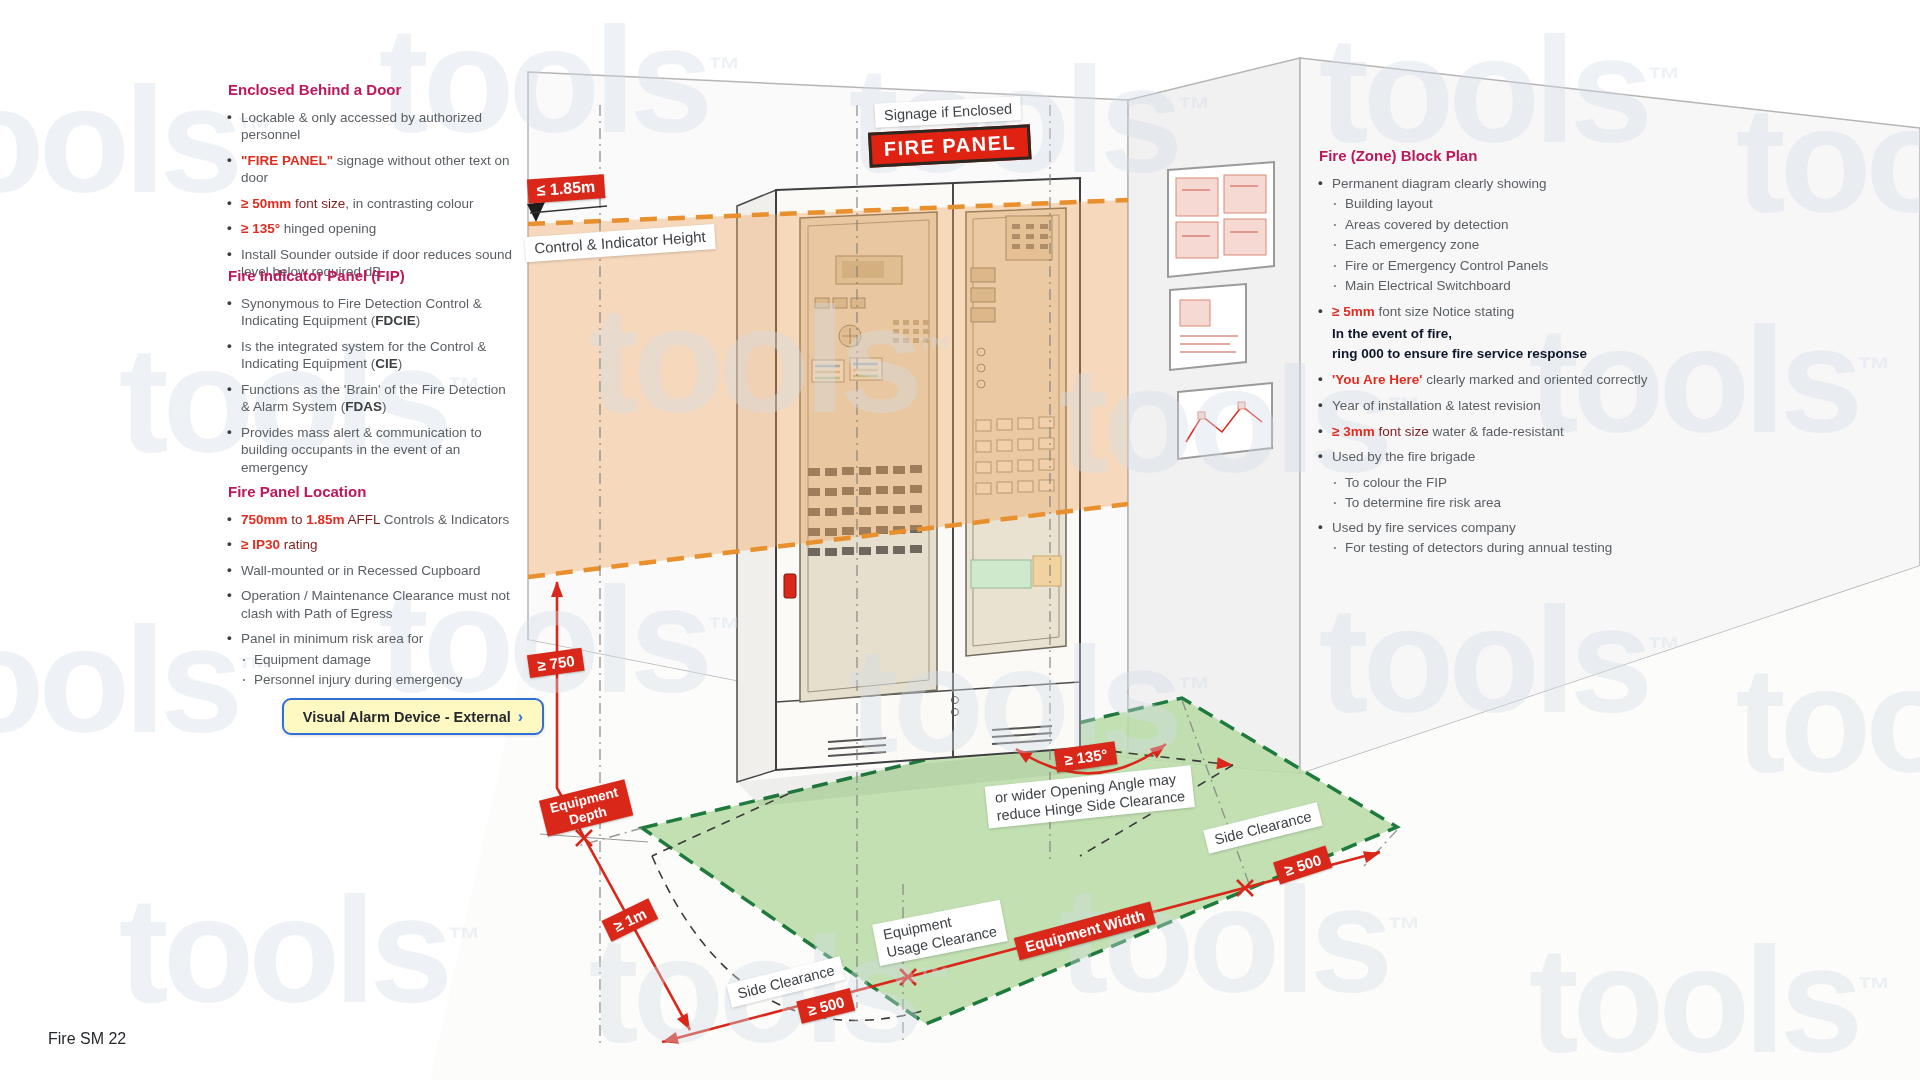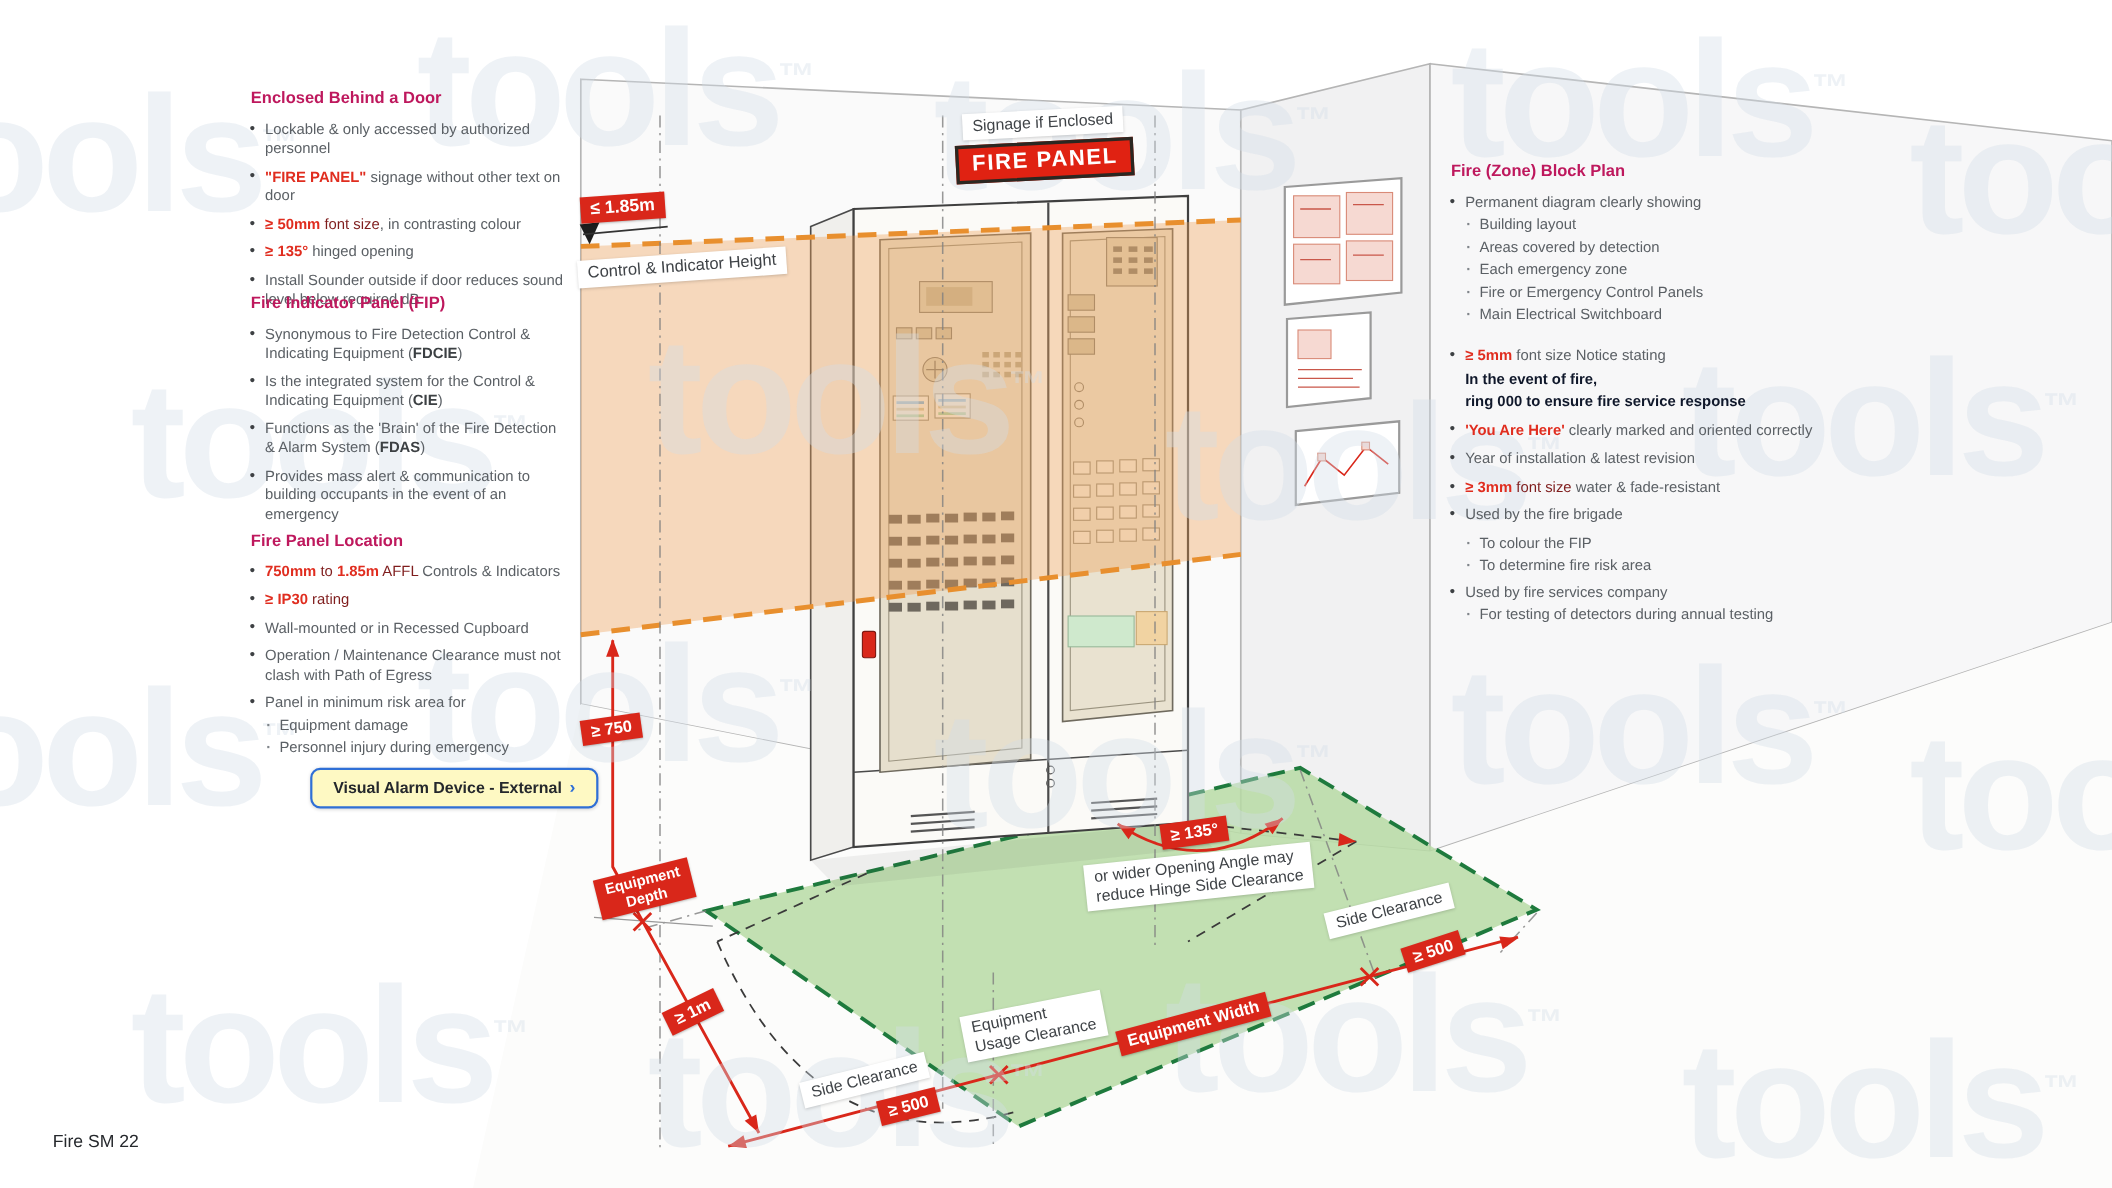--- a/index.html
+++ b/index.html
@@ -360,21 +360,21 @@
   </button>
 
   <div class="textcol" style="left:1318px;top:146px;width:336px;">
     <h3>Fire (Zone) Block Plan</h3>
     <ul>
       <li class="b" style="margin-bottom:3px;"><span class="seg-g">Permanent diagram clearly showing</span></li>
       <li class="s">Building layout</li>
       <li class="s">Areas covered by detection</li>
       <li class="s">Each emergency zone</li>
       <li class="s">Fire or Emergency Control Panels</li>
-      <li class="s" style="margin-bottom:19px;">Main Electrical Switchboard</li>
+      <li class="s" style="margin-bottom:8px;">Main Electrical Switchboard</li>
       <li class="b" style="margin-bottom:4px;"><span class="seg-rb">≥ 5mm</span><span class="seg-g"> font size Notice stating</span></li>
     </ul>
     <div class="note-red">
       <div>In the event of fire,</div>
       <div>ring 000 to ensure fire service response</div>
     </div>
     <ul>
       <li class="b"><span class="seg-rb">'You Are Here'</span><span class="seg-g"> clearly marked and oriented correctly</span></li>
       <li class="b"><span class="seg-g">Year of installation &amp; latest revision</span></li>
       <li class="b"><span class="seg-rb">≥ 3mm</span><span class="seg-r"> font size</span><span class="seg-g"> water &amp; fade-resistant</span></li>

